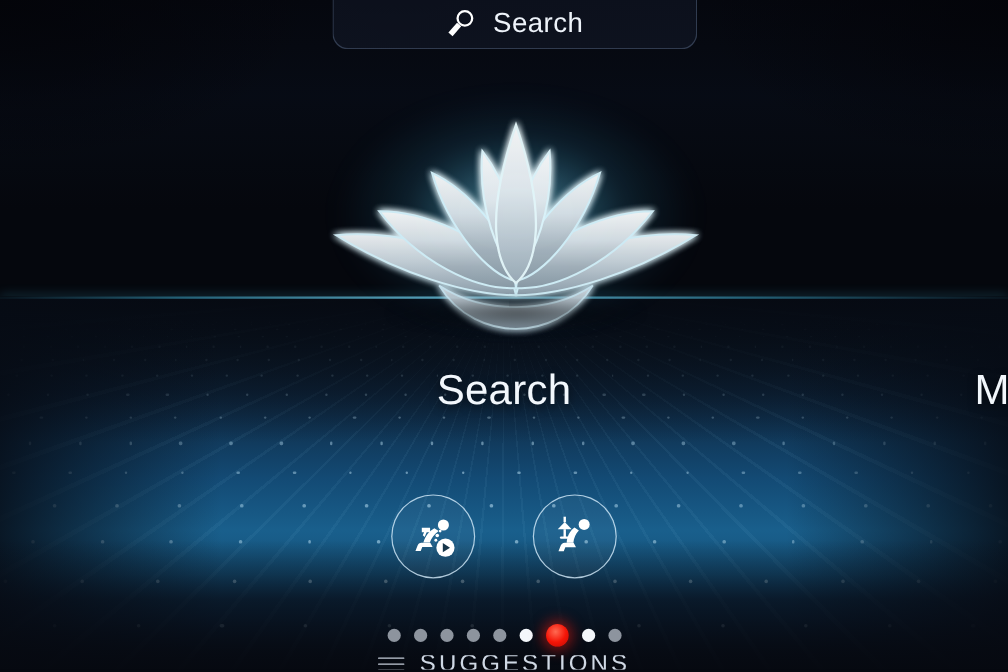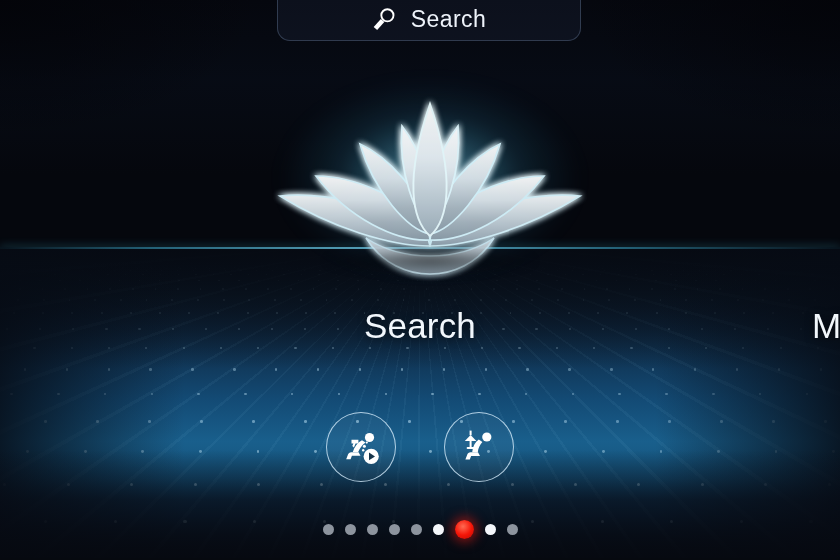--- a/index.html
+++ b/index.html
@@ -911,15 +911,23 @@
       <span class="dot dim"></span>
       <span class="dot dim"></span>
       <span class="dot dim"></span>
       <span class="dot dim"></span>
       <span class="dot bright"></span>
       <span class="dot active"></span>
       <span class="dot bright"></span>
       <span class="dot dim"></span>
     </div>
 
+  <div class="suggestions">
+    <span class="sugg-icon">
+      <span></span>
+        <span></span>
+        <span></span>
+    </span>
+    <span class="sugg-label">SUGGESTIONS</span>
+  </div>
 
   <div class="bottom-mask"></div>
 </div>
 
 </body></html>

